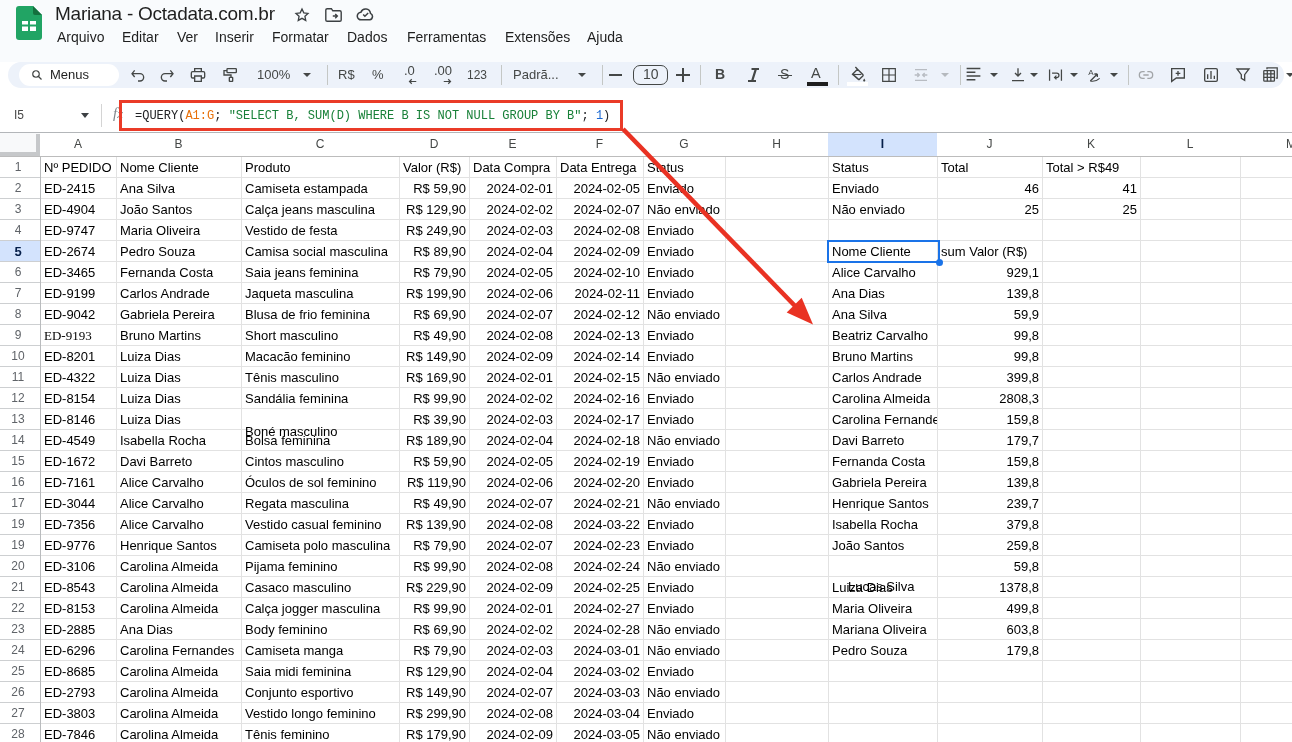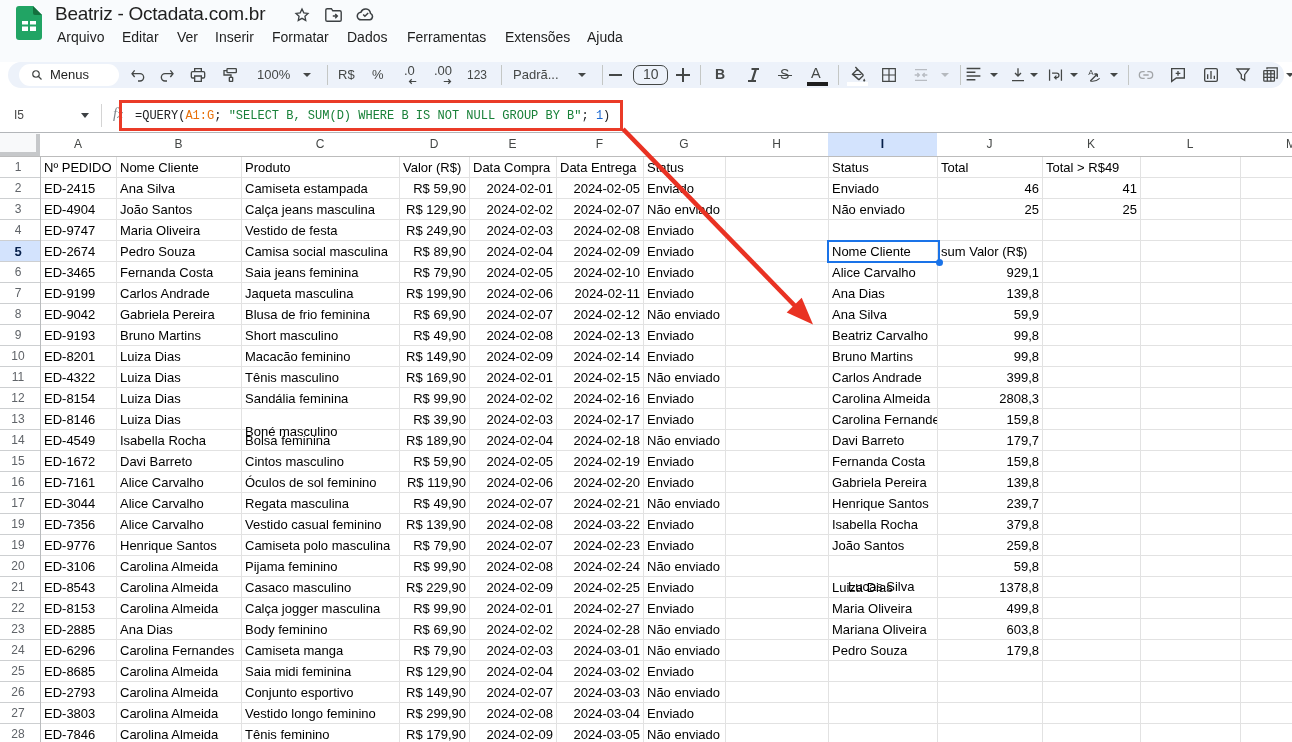--- a/index.html
+++ b/index.html
@@ -19,21 +19,21 @@
 .dd{position:absolute;width:0;height:0;border-left:4px solid transparent;border-right:4px solid transparent;border-top:4px solid #444746}
 .ttxt{position:absolute;top:68px;height:14px;line-height:14px;font-size:13px;color:#444746}
 </style></head><body>
 <div id="top"></div>
 <svg class="abs" style="left:16px;top:6px" width="26" height="34" viewBox="0 0 26 34">
 <path d="M3 0 H17 L26 9 V31 a3 3 0 0 1 -3 3 H3 a3 3 0 0 1 -3-3 V3 a3 3 0 0 1 3-3 Z" fill="#21a464"></path>
 <path d="M17 0 L26 9 H19 a2 2 0 0 1 -2-2 Z" fill="#14703e"></path>
 <path d="M6 15 h14 v10 H6 Z" fill="#fff"></path>
 <path d="M6 19.5 h14 M13 15 v10" stroke="#21a464" stroke-width="2"></path>
 </svg>
-<div class="abs" style="left:55px;top:4px;font-size:19px;letter-spacing:-0.25px;color:#1f1f1f;height:20px;line-height:20px">Beatriz - Octadata.com.br</div>
+<div class="abs" style="left:55px;top:4px;font-size:19px;letter-spacing:-0.25px;color:#1f1f1f;height:20px;line-height:20px">Mariana - Octadata.com.br</div>
 <svg class="abs" style="left:294px;top:7px" width="16" height="16" viewBox="0 0 24 24" fill="none" stroke="#3c4043" stroke-width="2">
     <path d="M12 3l2.7 5.8 6.3.8-4.6 4.3 1.2 6.2-5.6-3.1-5.6 3.1 1.2-6.2L3 9.6l6.3-.8z"></path>
   </svg>
 <svg class="abs" style="left:325px;top:8px" width="17" height="14" viewBox="0 0 24 20" fill="none" stroke="#3c4043" stroke-width="2">
     <path d="M1 3 a2 2 0 0 1 2-2 h6 l2 3 h10 a2 2 0 0 1 2 2 v11 a2 2 0 0 1 -2 2 H3 a2 2 0 0 1 -2-2 Z"></path>
     <path d="M11 11.5 h6 M14.5 8.5 l3 3 -3 3" stroke-width="2"></path>
   </svg>
 <svg class="abs" style="left:356px;top:8px" width="19" height="13" viewBox="0 0 24 17" fill="none" stroke="#3c4043" stroke-width="2">
     <path d="M6.5 15.5 a5 5 0 0 1 -.5-10 a6.5 6.5 0 0 1 12.5 1.5 a4.5 4.5 0 0 1 -1 8.5 Z"></path>
     <path d="M9 8.5l2.2 2.2L15.5 6.5"></path>
@@ -292,21 +292,21 @@
 <div class="gc ar" style="left:938px;top:283px;width:104px;">139,8</div>
 <div class="gc" style="left:41px;top:304px;width:75px;">ED-9042</div>
 <div class="gc" style="left:117px;top:304px;width:124px;">Gabriela Pereira</div>
 <div class="gc" style="left:242px;top:304px;width:157px;">Blusa de frio feminina</div>
 <div class="gc ar" style="left:400px;top:304px;width:69px;">R$ 69,90</div>
 <div class="gc ar" style="left:470px;top:304px;width:86px;">2024-02-07</div>
 <div class="gc ar" style="left:557px;top:304px;width:86px;">2024-02-12</div>
 <div class="gc" style="left:644px;top:304px;width:81px;">Não enviado</div>
 <div class="gc" style="left:829px;top:304px;width:108px;">Ana Silva</div>
 <div class="gc ar" style="left:938px;top:304px;width:104px;">59,9</div>
-<div class="gc" style="left:41px;top:325px;width:75px;">ED-9193</div>
+<div class="gc" style="left:41px;top:325px;width:75px;font-family:Liberation Serif, serif;">ED-9193</div>
 <div class="gc" style="left:117px;top:325px;width:124px;">Bruno Martins</div>
 <div class="gc" style="left:242px;top:325px;width:157px;">Short masculino</div>
 <div class="gc ar" style="left:400px;top:325px;width:69px;">R$ 49,90</div>
 <div class="gc ar" style="left:470px;top:325px;width:86px;">2024-02-08</div>
 <div class="gc ar" style="left:557px;top:325px;width:86px;">2024-02-13</div>
 <div class="gc" style="left:644px;top:325px;width:81px;">Enviado</div>
 <div class="gc" style="left:829px;top:325px;width:108px;">Beatriz Carvalho</div>
 <div class="gc ar" style="left:938px;top:325px;width:104px;">99,8</div>
 <div class="gc" style="left:41px;top:346px;width:75px;">ED-8201</div>
 <div class="gc" style="left:117px;top:346px;width:124px;">Luiza Dias</div>

